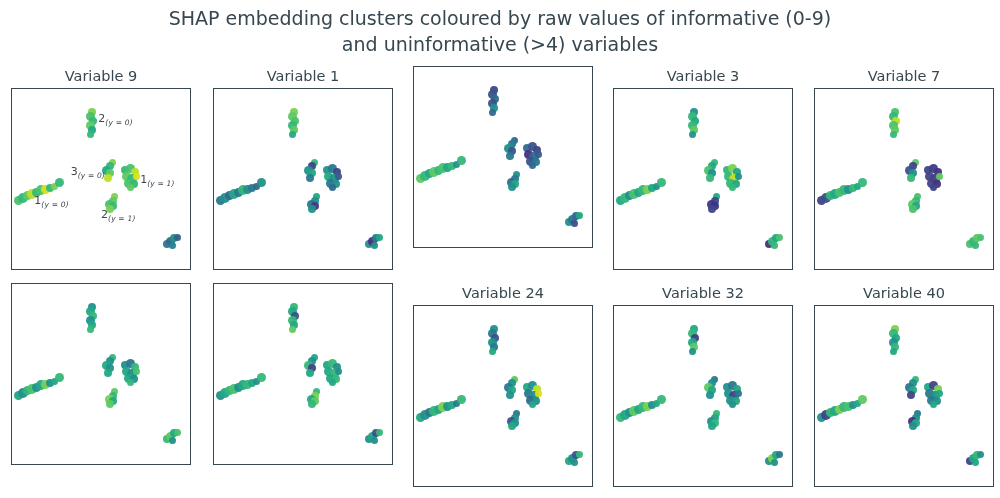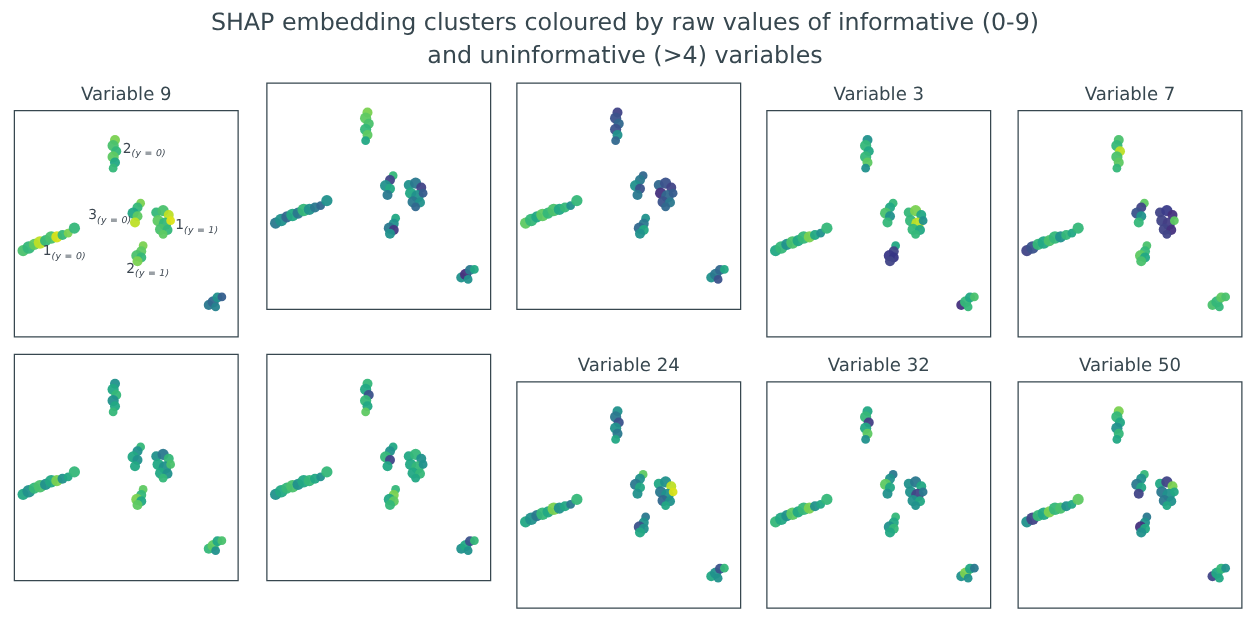--- a/index.html
+++ b/index.html
@@ -85,20 +85,21 @@
       <div class="dot" style="left: 156.7px; top: 152.7px; width: 7px; height: 7px; background: rgb(38, 130, 142);"></div>
       <div class="ann" style="left: 86.3px; top: 24.3px;"><span class="ann-main">2</span><span class="ann-sub">(y = 0)</span></div>
       <div class="ann" style="left: 58.7px; top: 76.5px;"><span class="ann-main">3</span><span class="ann-sub">(y = 0)</span></div>
       <div class="ann" style="left: 128.2px; top: 84.6px;"><span class="ann-main">1</span><span class="ann-sub">(y = 1)</span></div>
       <div class="ann" style="left: 22.3px; top: 106.2px;"><span class="ann-main">1</span><span class="ann-sub">(y = 0)</span></div>
       <div class="ann" style="left: 89px; top: 119.7px;"><span class="ann-main">2</span><span class="ann-sub">(y = 1)</span></div>
       <div class="ann" style="left: 140.6px; top: 152.1px; margin-left: 44px;"><span class="ann-main">3</span><span class="ann-sub">(y = 1)</span></div>
     </div>
 </div>
 <div class="panel c1 r0">
+  <div class="panel-title">Variable 1</div>
   <div class="plotbox">
       <div class="dot" style="left: 76.1px; top: 18.5px; width: 8px; height: 8px; background: rgb(122, 209, 81);"></div>
       <div class="dot" style="left: 73.5px; top: 22.9px; width: 9px; height: 9px; background: rgb(94, 201, 98);"></div>
       <div class="dot" style="left: 76.5px; top: 28px; width: 8px; height: 8px; background: rgb(74, 193, 109);"></div>
       <div class="dot" style="left: 74.2px; top: 32.4px; width: 9px; height: 9px; background: rgb(53, 183, 121);"></div>
       <div class="dot" style="left: 75.7px; top: 37.4px; width: 8px; height: 8px; background: rgb(94, 201, 98);"></div>
       <div class="dot" style="left: 74.8px; top: 41.9px; width: 7px; height: 7px; background: rgb(34, 168, 132);"></div>
       <div class="dot" style="left: 97.1px; top: 69.9px; width: 7px; height: 7px; background: rgb(53, 183, 121);"></div>
       <div class="dot" style="left: 93.5px; top: 73.4px; width: 8px; height: 8px; background: rgb(65, 68, 135);"></div>
       <div class="dot" style="left: 90.2px; top: 77.4px; width: 9px; height: 9px; background: rgb(33, 145, 140);"></div>
@@ -441,21 +442,21 @@
       <div class="dot" style="left: 97.1px; top: 113.4px; width: 8px; height: 8px; background: rgb(53, 183, 121);"></div>
       <div class="dot" style="left: 94.3px; top: 116.2px; width: 8px; height: 8px; background: rgb(34, 168, 132);"></div>
       <div class="dot" style="left: 150.5px; top: 151.2px; width: 8px; height: 8px; background: rgb(33, 145, 140);"></div>
       <div class="dot" style="left: 153.9px; top: 147.6px; width: 9px; height: 9px; background: rgb(122, 209, 81);"></div>
       <div class="dot" style="left: 158.3px; top: 144.7px; width: 8px; height: 8px; background: rgb(34, 168, 132);"></div>
       <div class="dot" style="left: 162.4px; top: 144.8px; width: 7px; height: 7px; background: rgb(42, 120, 142);"></div>
       <div class="dot" style="left: 156.7px; top: 152.7px; width: 7px; height: 7px; background: rgb(33, 145, 140);"></div>
     </div>
 </div>
 <div class="panel c4 r1">
-  <div class="panel-title">Variable 50</div>
+  <div class="panel-title">Variable 40</div>
   <div class="plotbox">
       <div class="dot" style="left: 76.1px; top: 18.5px; width: 8px; height: 8px; background: rgb(122, 209, 81);"></div>
       <div class="dot" style="left: 73.5px; top: 22.9px; width: 9px; height: 9px; background: rgb(53, 183, 121);"></div>
       <div class="dot" style="left: 76.5px; top: 28px; width: 8px; height: 8px; background: rgb(34, 168, 132);"></div>
       <div class="dot" style="left: 74.2px; top: 32.4px; width: 9px; height: 9px; background: rgb(33, 145, 140);"></div>
       <div class="dot" style="left: 75.7px; top: 37.4px; width: 8px; height: 8px; background: rgb(53, 183, 121);"></div>
       <div class="dot" style="left: 74.8px; top: 41.9px; width: 7px; height: 7px; background: rgb(34, 168, 132);"></div>
       <div class="dot" style="left: 97.1px; top: 69.9px; width: 7px; height: 7px; background: rgb(53, 183, 121);"></div>
       <div class="dot" style="left: 93.5px; top: 73.4px; width: 8px; height: 8px; background: rgb(33, 145, 140);"></div>
       <div class="dot" style="left: 90.2px; top: 77.4px; width: 9px; height: 9px; background: rgb(42, 120, 142);"></div>

